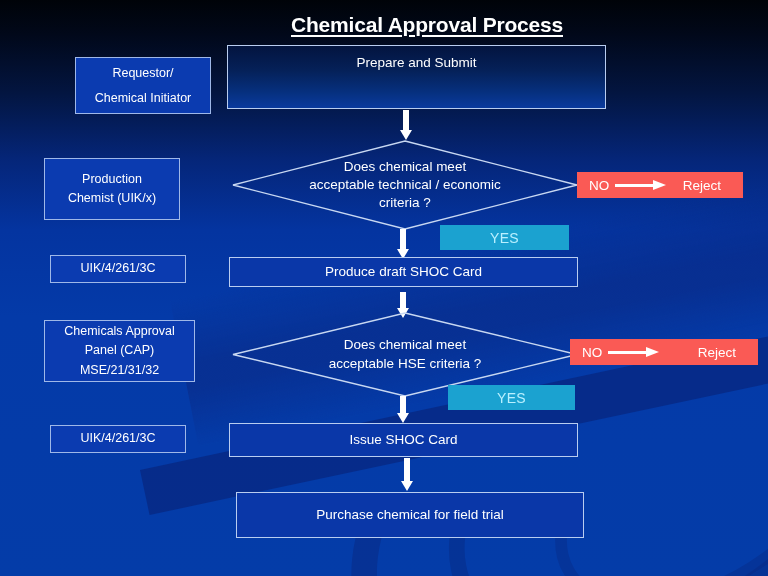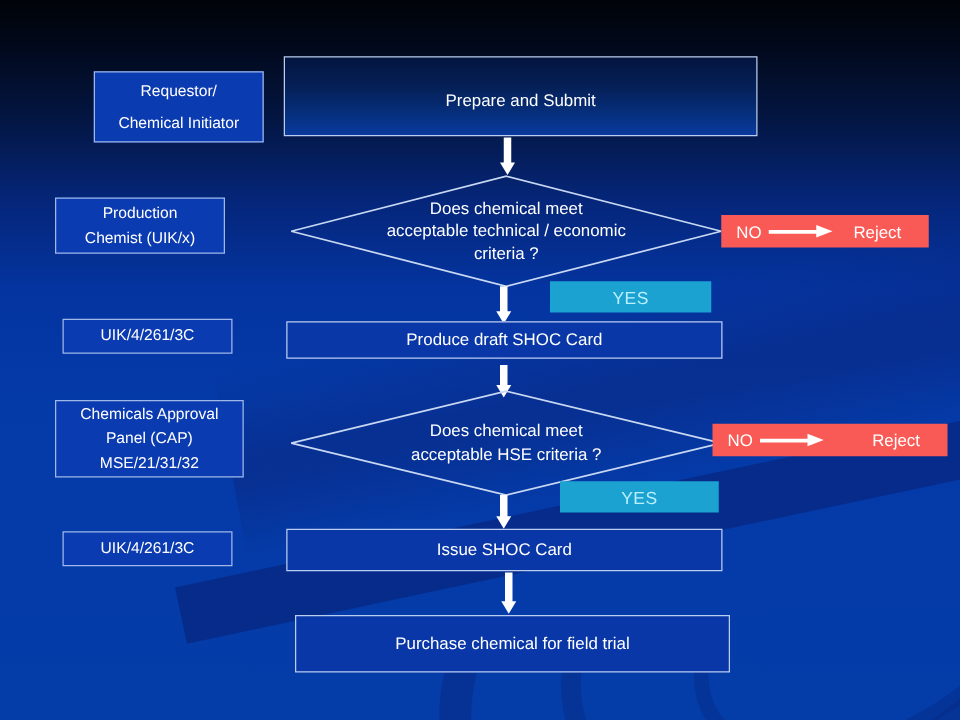--- a/index.html
+++ b/index.html
@@ -138,21 +138,21 @@
     line-height: 1.35;
     display: flex;
     flex-direction: column;
     align-items: center;
     justify-content: center;
     text-align: center;
   }
   #box-prepare {
     background: linear-gradient(180deg, #041a52 0%, #062担 1%, #052a80 55%, #063aa4 100%);
     background: linear-gradient(180deg, #03143f 0%, #052159 40%, #06307f 75%, #0a3a9e 100%);
-    justify-content: center;
+    justify-content: space-between;
     padding-top: 8px;
   }
   .proc-line { display: block; }
   .url-line {
     display: block;
     width: 100%;
     margin-top: 3px;
     font-family: "Liberation Serif", serif;
     font-size: 10.5px;
     color: #ffd24d;
@@ -262,25 +262,26 @@
 <body>
 
 <div id="slide">
 
   <div class="deco deco-arc"></div>
   <div class="deco deco-arc2"></div>
   <div class="deco deco-arc3"></div>
   <div class="deco deco-band"></div>
   <div class="deco deco-band2"></div>
 
+  <div class="heading" id="heading-right">Chemical Approval Process</div>
 
   <div class="role-box tall-lines" style="left:50px; top:57px; width:136px; height:57px;margin-left:25px;">Requestor/
 Chemical Initiator</div>
 
-  <div class="role-box" style="left:44px; top:158px; width:136px; height:45px;">Production
+  <div class="role-box" style="left:44px; top:158px; width:136px; height:62px;">Production
 Chemist (UIK/x)</div>
 
   <div class="role-box" style="left:50px; top:255px; width:136px; height:28px;">UIK/4/261/3C</div>
 
   <div class="role-box" style="left:44px; top:320px; width:151px; height:62px;">Chemicals Approval
 Panel (CAP)
 MSE/21/31/32</div>
 
   <div class="role-box" style="left:50px; top:425px; width:136px; height:28px;">UIK/4/261/3C</div>
 

